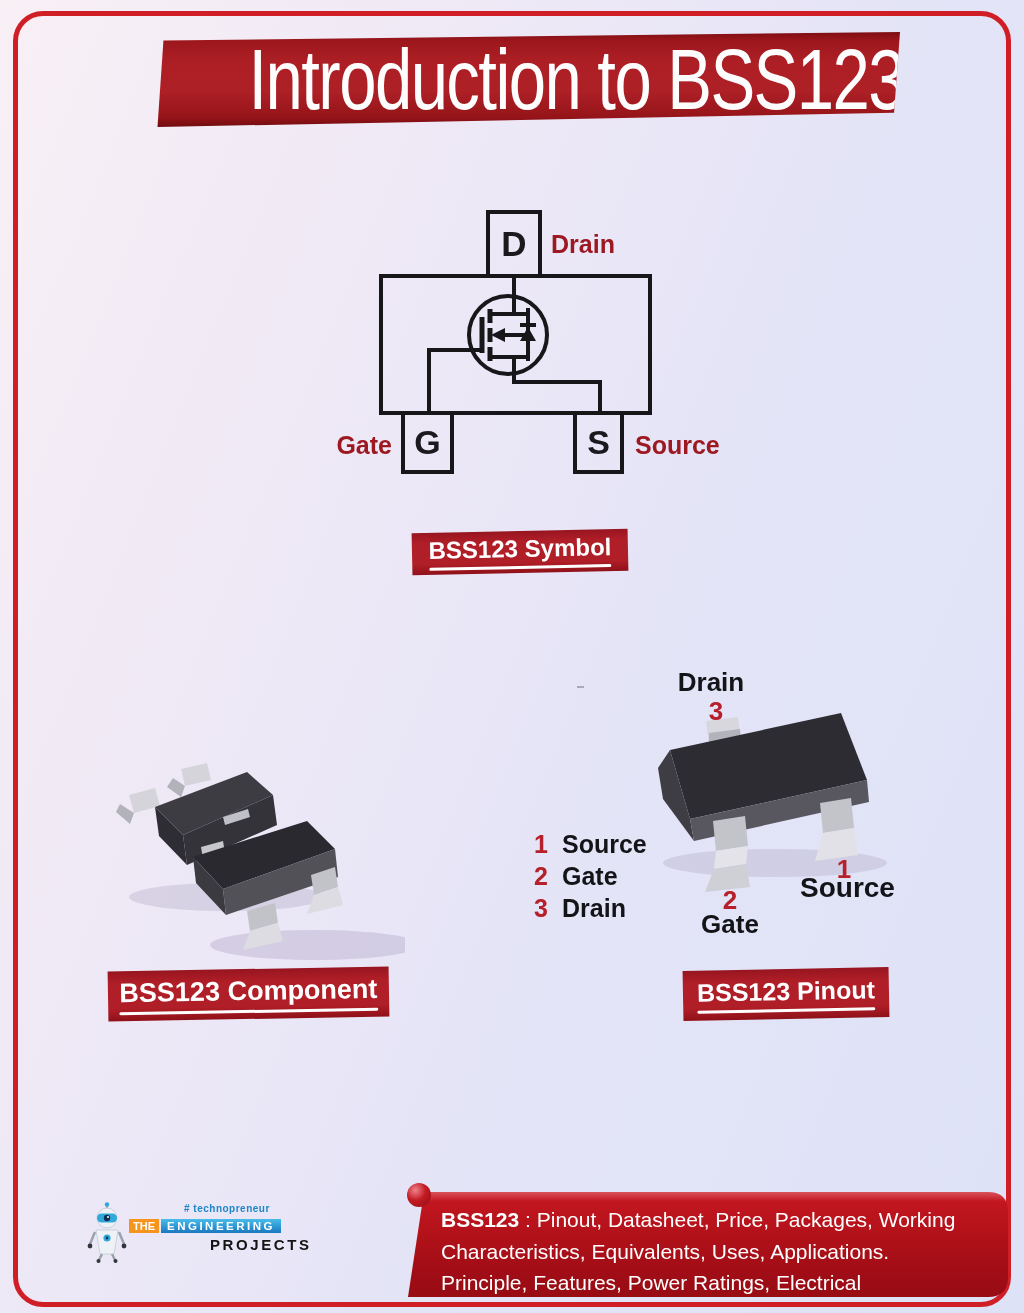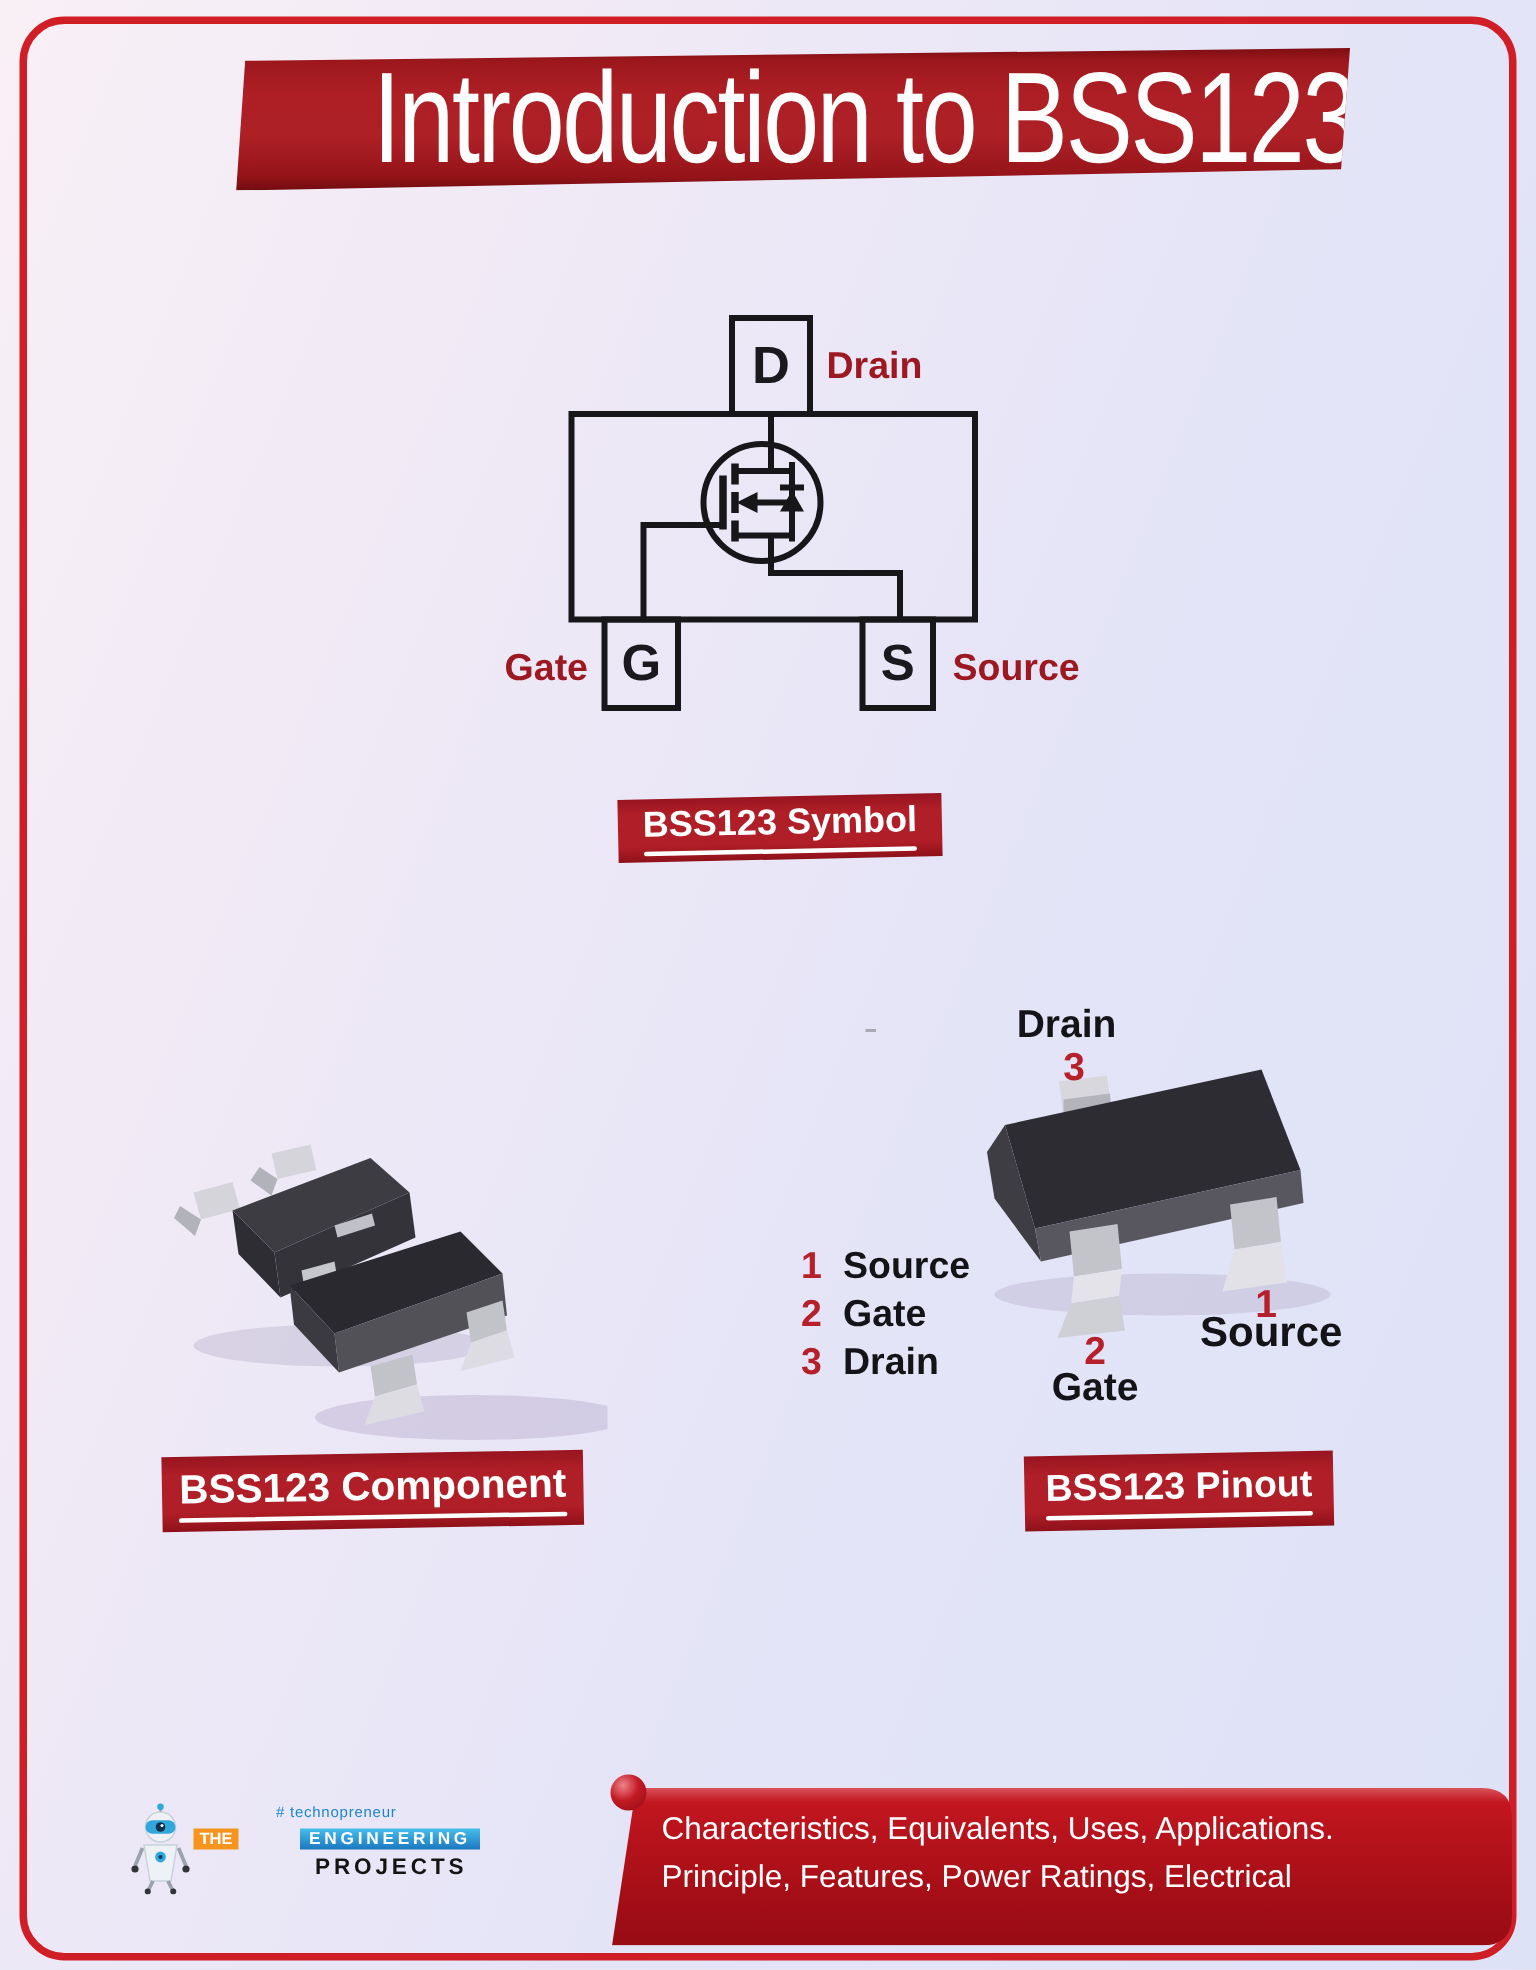--- a/index.html
+++ b/index.html
@@ -39,27 +39,27 @@
   .banner-bg{position:absolute;inset:0;
      clip-path:path('M16 0 L580 0 Q600 0 600 20 L600 85 Q600 105 580 105 L0 105 Z');
      background:linear-gradient(180deg,#d9525a 0%,#c21620 9%,#b01119 45%,#a00d16 78%,#980c14 100%);}
   .banner-text{position:absolute;left:33px;top:12px;right:14px;color:#ffffff;
      font-size:21px;line-height:31.5px;}
   .banner-text .bl{white-space:nowrap;}
   .banner-text b{font-weight:bold;}
   .banner-pin{position:absolute;left:-1px;top:-9px;width:24px;height:24px;border-radius:50%;
      background:radial-gradient(circle at 35% 30%,#ef8289 0%,#c31a24 45%,#8e0d15 100%);}
   .logo{position:absolute;left:78px;top:1196px;width:215px;height:95px;}
-  .logo .tagline{position:absolute;left:106px;top:7px;font-size:10px;font-weight:normal;
+  .logo .tagline{position:absolute;left:106px;top:7px;font-size:10px;font-weight:bold;
      color:#1e86c7;letter-spacing:.5px;white-space:nowrap;}
   .logo .word-row{position:absolute;left:39px;top:23px;display:flex;gap:2px;align-items:stretch;padding-left:12px;}
   .logo .w-the{background:#f7941e;color:#fff;font-weight:bold;font-size:11px;
      padding:1px 4px;display:flex;align-items:center;}
   .logo .w-eng{background:linear-gradient(180deg,#47bdea 0%,#1b78c0 100%);color:#fff;font-weight:bold;
-     font-size:11.5px;letter-spacing:2.5px;padding:1px 6px;display:flex;align-items:center;margin-left:39px;}
+     font-size:11.5px;letter-spacing:2.5px;padding:1px 6px;display:flex;align-items:center;}
   .logo .w-proj{position:absolute;left:132px;top:40px;font-size:15px;font-weight:bold;
      letter-spacing:2.6px;color:#141414;}
 </style>
 </head>
 <body>
 
 <div class="page">
 
   <div class="frame"></div>
 
@@ -211,20 +211,23 @@
     <div class="word-row">
       <span class="w-the">THE</span>
       <span class="w-eng">ENGINEERING</span>
     </div>
     <span class="w-proj">PROJECTS</span>
   </div>
 
   <div class="footer-banner">
     <div class="banner-bg">
       <div class="banner-text">
+        <div class="bl">
+          <b>BSS123</b><span> : Pinout, Datasheet, Price, Packages, Working</span>
+        </div>
         <div class="bl">Characteristics, Equivalents, Uses, Applications.</div>
         <div class="bl">Principle, Features, Power Ratings, Electrical</div>
       </div>
     </div>
     <div class="banner-pin"></div>
   </div>
 
 </div>
 
 </body></html>

